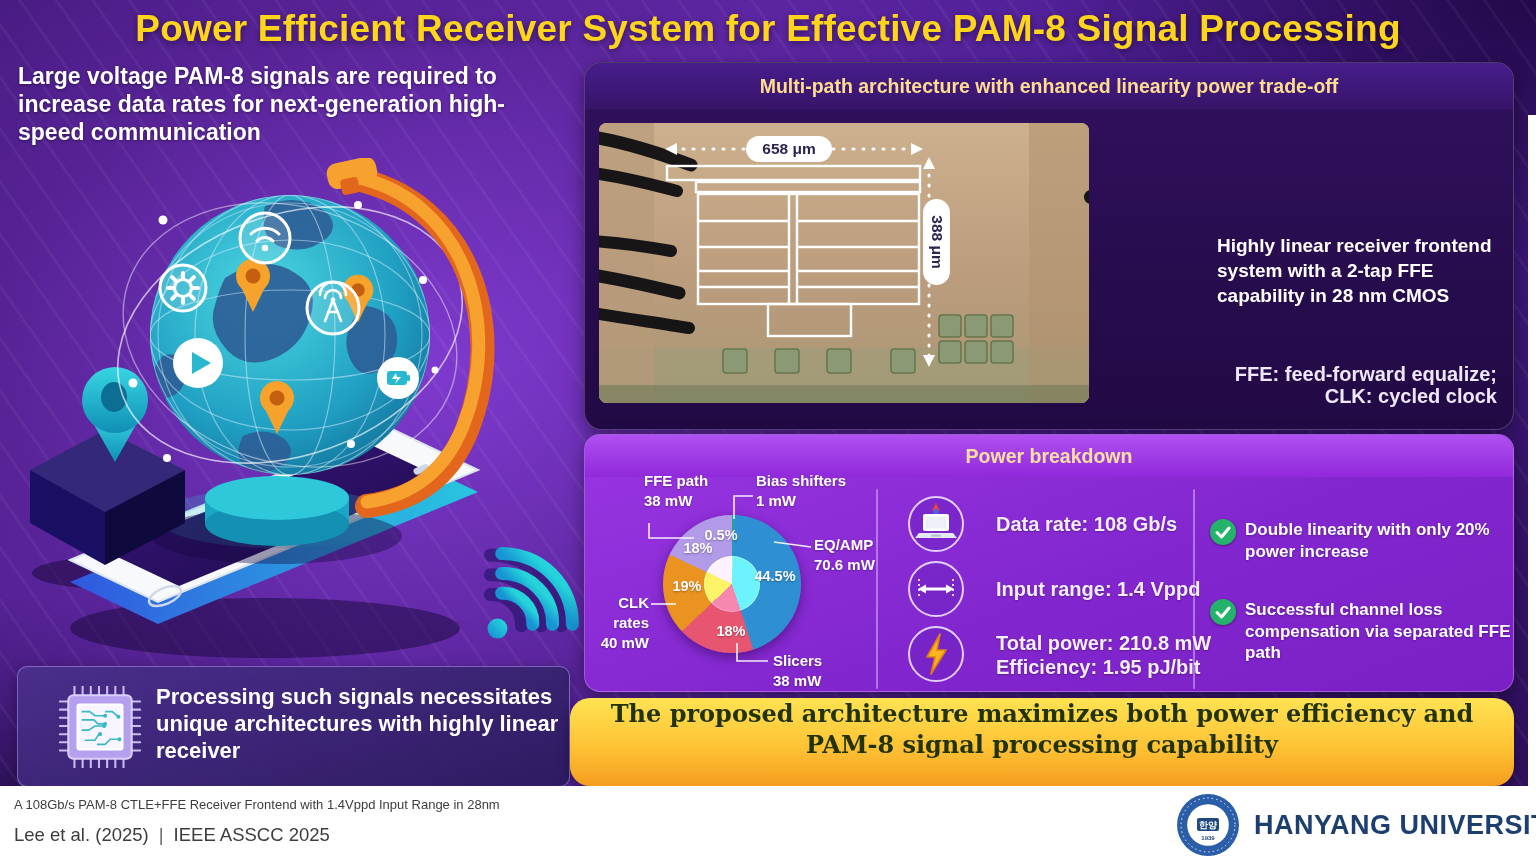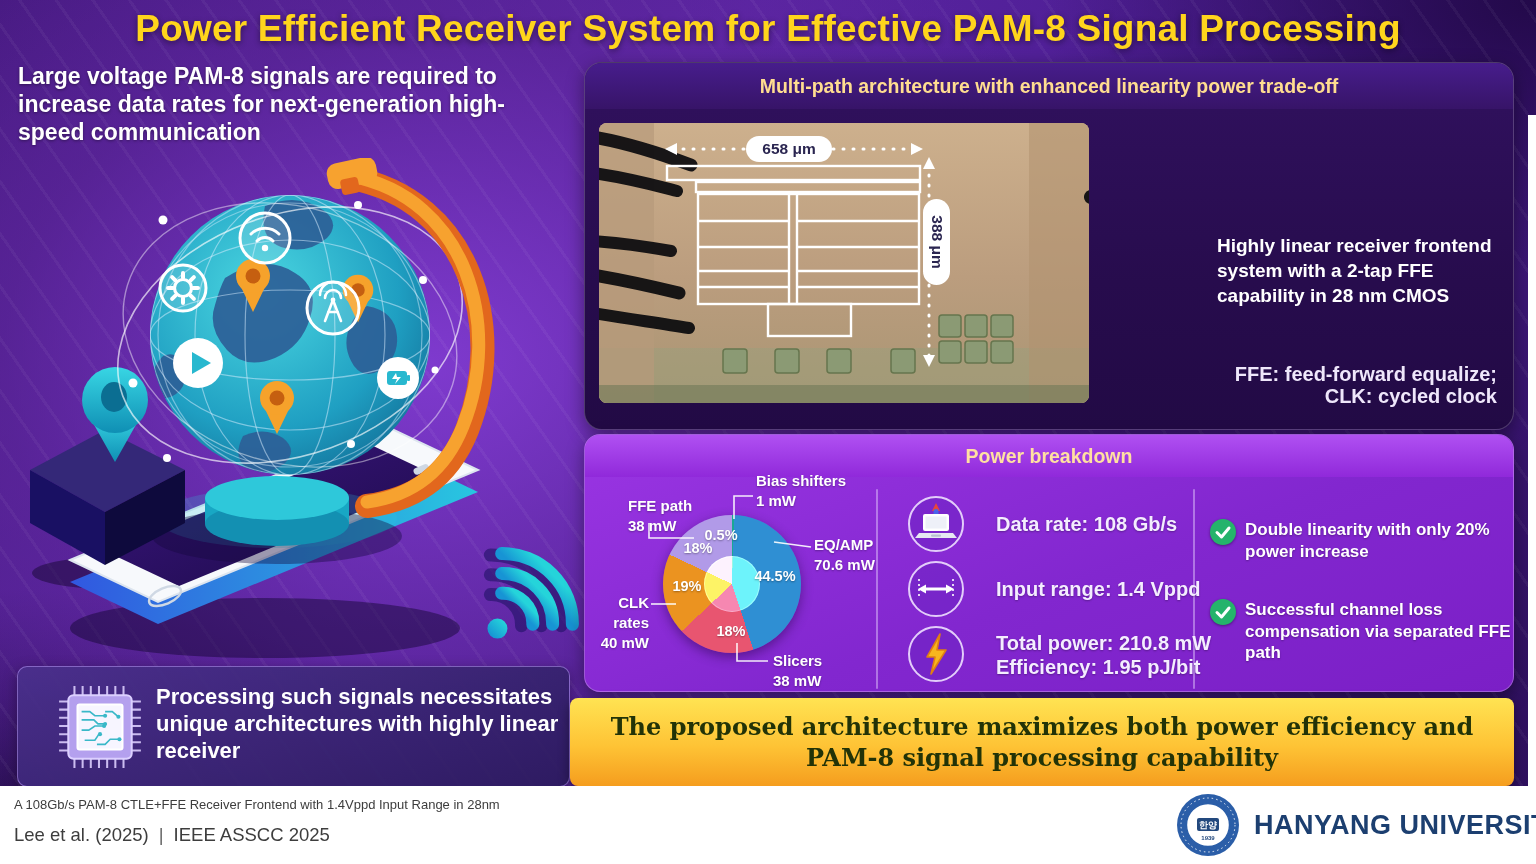--- a/index.html
+++ b/index.html
@@ -76,23 +76,23 @@
 
   .stat-icon{position:absolute;left:322px;width:58px;height:58px;}
   .stat-text{position:absolute;left:411px;width:230px;color:#f4edff;font-size:20px;font-weight:700;
     line-height:24px;text-shadow:0 1px 2px rgba(0,0,0,.3);}
   .finding-check{position:absolute;left:625px;width:26px;height:26px;border-radius:50%;
     background:#25b36b;box-shadow:0 1px 3px rgba(0,0,0,.4);}
   .finding-text{position:absolute;left:660px;width:288px;color:#ffffff;font-size:17px;
     font-weight:700;line-height:21.5px;text-shadow:0 1px 2px rgba(0,0,0,.3);}
 
   
-  .banner{left:570px;top:698px;width:944px;height:88px;border-radius:8px;
+  .banner{left:570px;top:698px;width:944px;height:88px;border-radius:20px;
     background:linear-gradient(180deg,#ffe352 0%,#fec335 55%,#f59d1e 100%);
-    box-shadow:0 4px 12px rgba(0,0,0,.4);display:flex;align-items:center;justify-content:center;}
+    box-shadow:0 4px 12px rgba(0,0,0,.4);display:flex;justify-content:center;}
   .banner-text{width:900px;text-align:center;font-family:"DejaVu Serif","Liberation Serif",serif;
     font-size:24px;font-weight:700;color:#223307;line-height:31px;}
 
   .white-edge{left:1528px;top:115px;width:8px;height:671px;background:#ffffff;}
 
   
   .footer{left:0;top:786px;width:1536px;height:78px;background:#ffffff;}
   .cite-title{position:absolute;left:14px;top:11px;font-size:13px;color:#3d3d3d;}
   .cite-line{position:absolute;left:14px;top:38px;font-size:18.5px;color:#3d3d3d;}
   .cite-line .it{}
@@ -414,21 +414,21 @@
     <svg class="callouts" viewBox="0 0 330 258">
       <g fill="none" stroke="rgba(255,255,255,.9)" stroke-width="1.6">
         <polyline points="64,88 64,103 109,103"></polyline>
         <polyline points="168,61 149,61 149,84"></polyline>
         <line x1="189" y1="107" x2="226" y2="112"></line>
         <polyline points="152,208 152,226 183,226"></polyline>
         <line x1="66" y1="169" x2="91" y2="169"></line>
       </g>
     </svg>
 
-    <div class="pie-label" style="left:43px;top:36px;margin-top:25px;">
+    <div class="pie-label" style="left:59px;top:36px;">
       <span>FFE path</span>
       <span>38 mW</span>
     </div>
     <div class="pie-label" style="left:171px;top:36px;">
       <span>Bias shifters</span>
       <span>1 mW</span>
     </div>
     <div class="pie-label" style="left:229px;top:100px;">
       <span>EQ/AMP</span>
       <span>70.6 mW</span>

